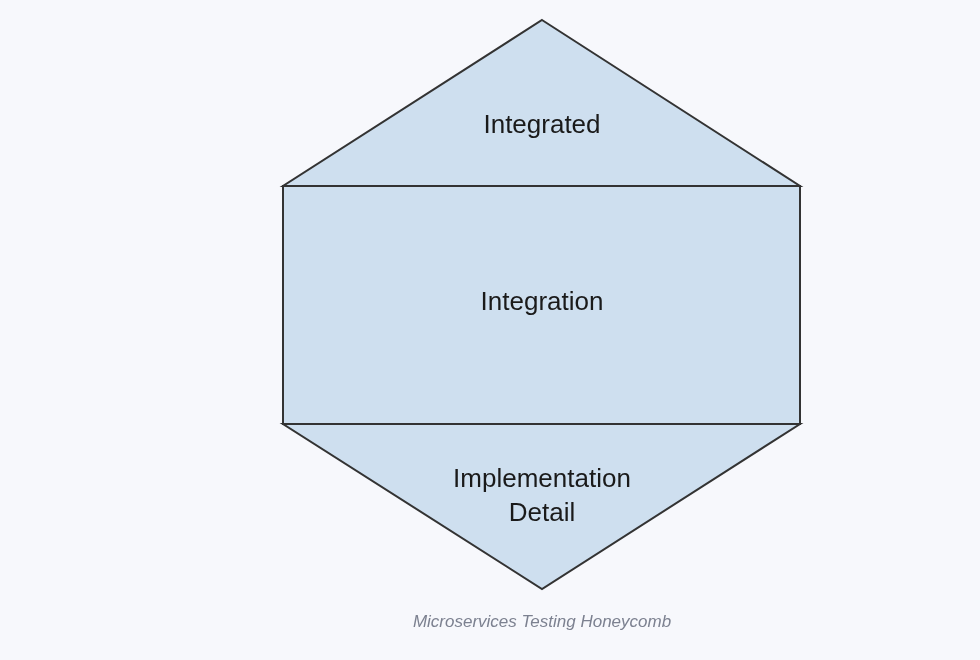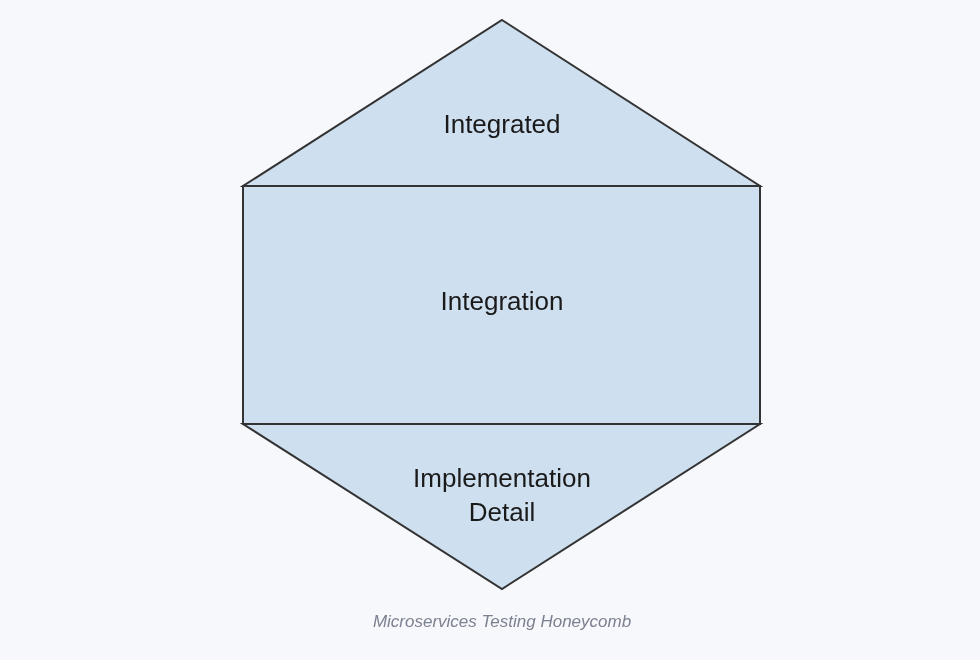--- a/index.html
+++ b/index.html
@@ -10,20 +10,21 @@
     width: 980px;
     height: 660px;
     background: #f7f8fc;
     font-family: "Liberation Sans", sans-serif;
     overflow: hidden;
   }
   #diagram-canvas {
     position: relative;
     width: 848px;
     height: 660px;
+    margin-left: 40px;
   }
   #honeycomb-svg {
     position: absolute;
     left: 0;
     top: 0;
     width: 980px;
     height: 660px;
     display: block;
   }
   .band-label {

